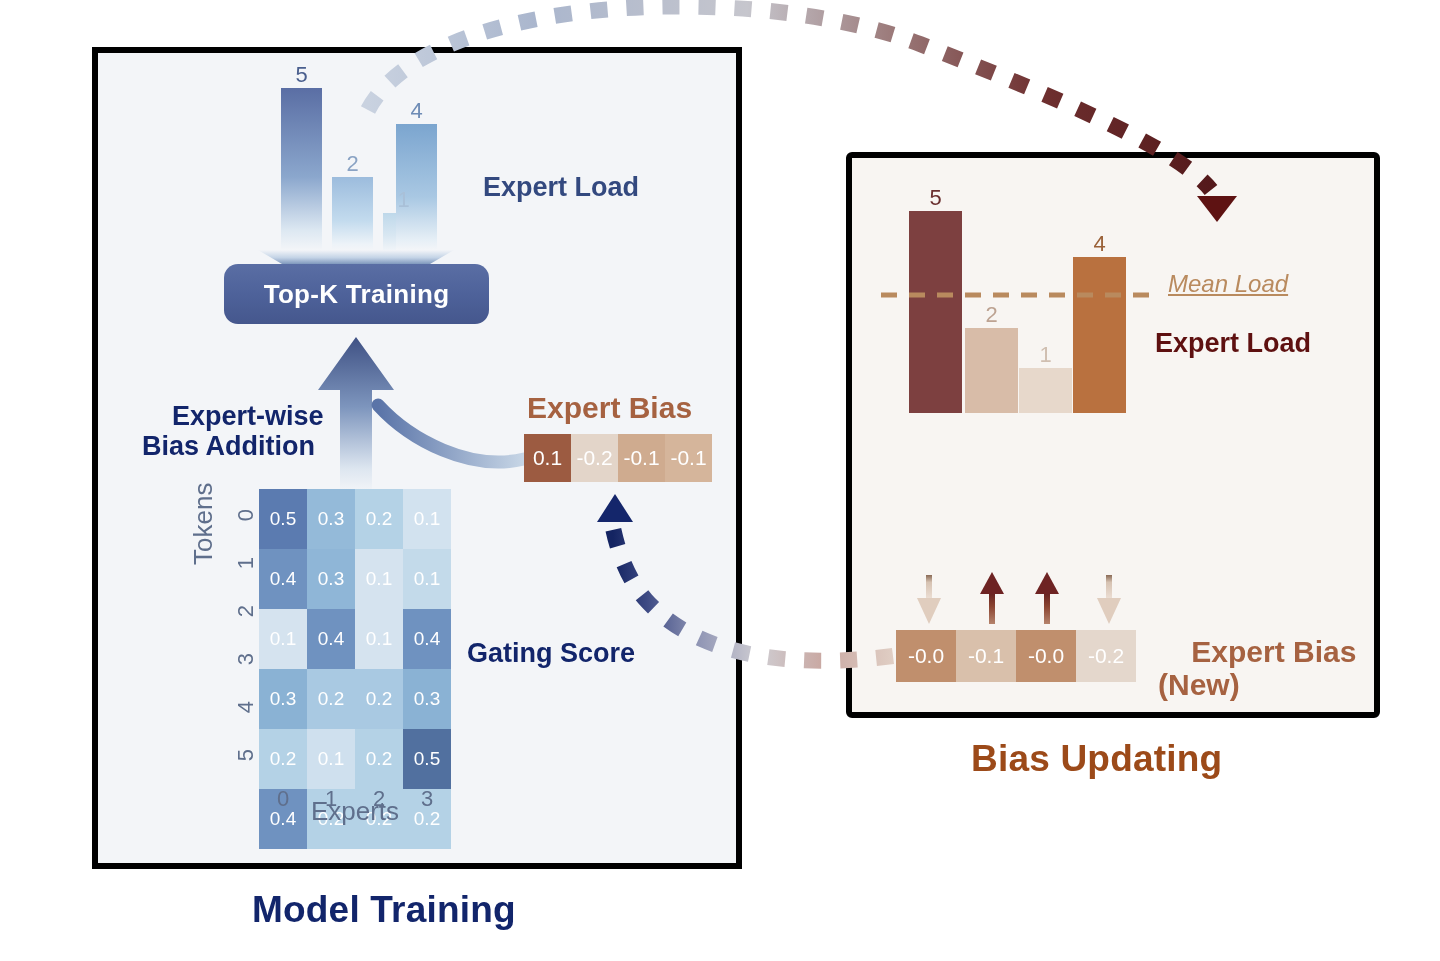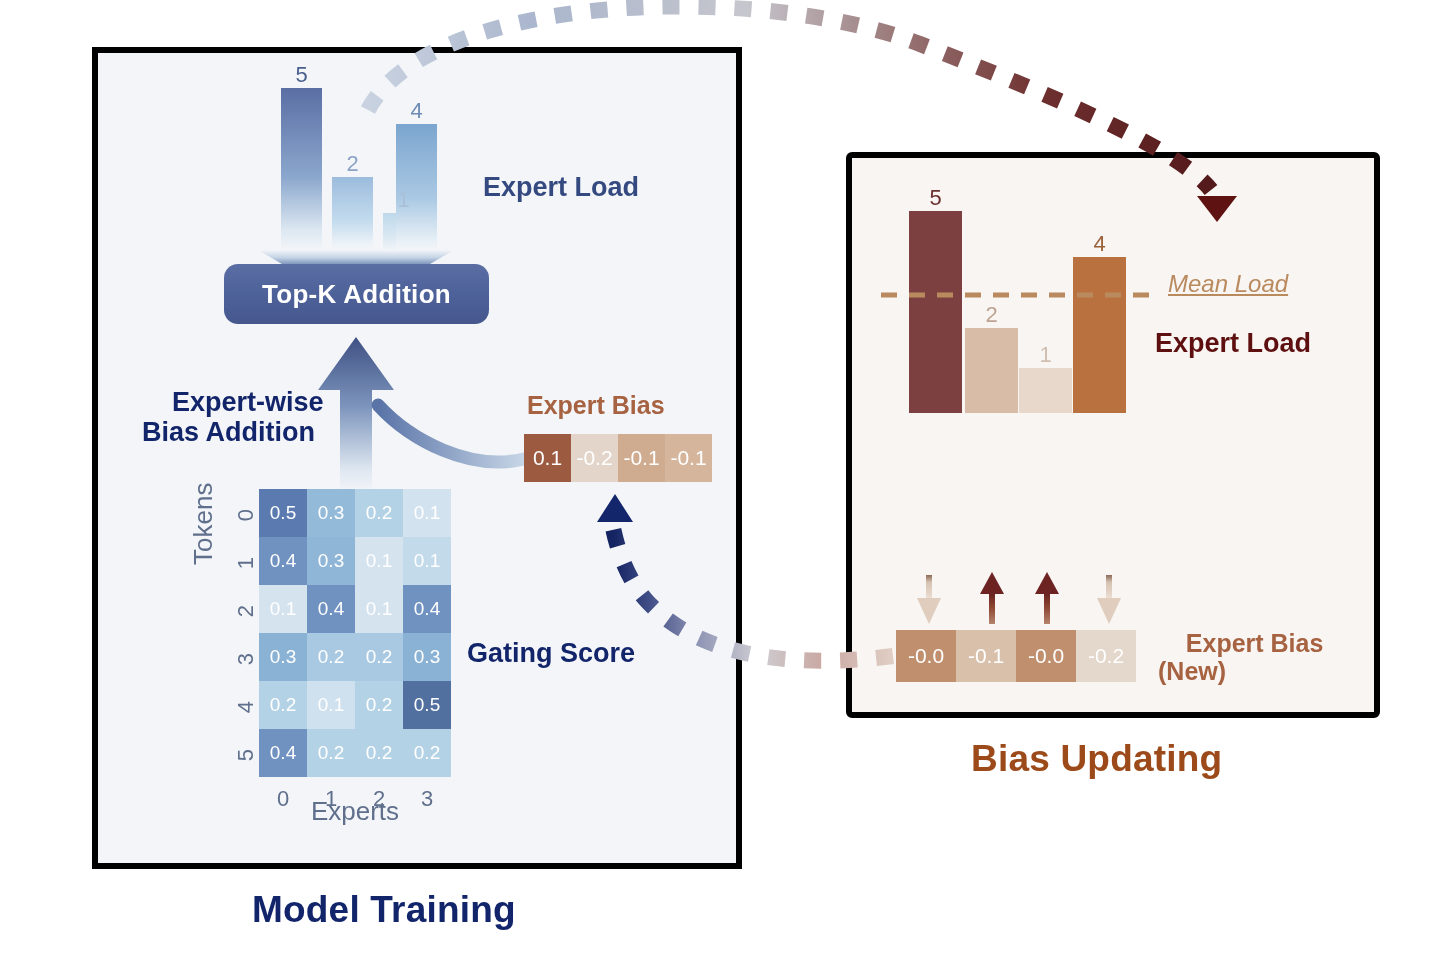--- a/index.html
+++ b/index.html
@@ -19,21 +19,21 @@
   .ovl{position:absolute;left:0;top:0;width:1440px;height:961px;
        overflow:visible;pointer-events:none;}
 
   
   .t{position:absolute;white-space:pre;line-height:1.12;}
   .ttl-blue{color:#12256b;font-weight:bold;font-size:37px;letter-spacing:.2px;}
   .ttl-brown{color:#9c4a19;font-weight:bold;font-size:37px;letter-spacing:.2px;}
   .lbl-blue{color:#33497f;font-weight:bold;font-size:27px;}
   .lbl-navy{color:#12256b;font-weight:bold;font-size:27px;}
   .lbl-darkred{color:#5e1010;font-weight:bold;font-size:27px;}
-  .lbl-bias-brown{color:#a66241;font-weight:bold;font-size:25px;}
+  .lbl-bias-brown{color:#a66241;font-weight:bold;font-size:30px;}
   .lbl-meanload{color:#b98a5e;font-style:italic;font-size:24px;}
 
   
   #topk-box{position:absolute;left:224px;top:264px;width:265px;height:60px;
       border-radius:14px;
       background:linear-gradient(180deg,#5a6ea4 0%,#4e629a 50%,#45578d 100%);
       display:flex;align-items:center;justify-content:center;}
   #topk-box span{color:#ffffff;font-weight:bold;font-size:26px;letter-spacing:.3px;}
 
   
@@ -44,21 +44,21 @@
       color:#5e1010;font-weight:bold;font-size:27px;line-height:1.45;}
 
   
   .bias-row{position:absolute;display:flex;}
   .bias-cell{display:flex;align-items:center;justify-content:center;
       color:#ffffff;font-size:21px;}
 
   
   #heatmap{position:absolute;left:259px;top:489px;}
   #heatmap .hrow{display:flex;}
-  #heatmap .hcell{width:48px;height:48px;display:flex;align-items:center;
+  #heatmap .hcell{width:48px;height:60px;display:flex;align-items:center;
       justify-content:center;color:#ffffff;font-size:19px;text-align:right;}
   .ylab{position:absolute;left:-24px;width:22px;text-align:center;
       color:#5f6f8c;font-size:22px;transform:rotate(-90deg);}
   .xlab{position:absolute;top:297px;width:48px;text-align:center;
       color:#5f6f8c;font-size:22px;}
   #tokens-axis{position:absolute;left:188px;top:565px;color:#5f6f8c;font-size:26px;
       transform:rotate(-90deg);transform-origin:left top;white-space:nowrap;}
   #experts-axis{position:absolute;left:259px;top:796px;width:192px;text-align:center;
       color:#5f6f8c;font-size:26px;}
   .barnum{position:absolute;text-align:center;}
@@ -114,42 +114,42 @@
     <path d="M258 250 L454 250 L430 264 L282 264 Z" fill="url(#lbase)"></path>
   </svg>
   <div class="t barnum" style="left:281px;top:63px;width:41px;color:#4a5f8e;font-size:22px;">5</div>
   <div class="t barnum" style="left:332px;top:152px;width:41px;color:#8aa3c4;font-size:22px;">2</div>
   <div class="t barnum" style="left:383px;top:188px;width:41px;color:#a9c0d8;font-size:22px;">1</div>
   <div class="t barnum" style="left:396px;top:99px;width:41px;color:#6e8cb6;font-size:22px;">4</div>
 
   <div class="t lbl-blue" style="left:483px;top:172px;">Expert Load</div>
 
   <div id="topk-box">
-    <span>Top-K Addition</span>
+    <span>Top-K Training</span>
   </div>
 
   <svg class="ovl">
     <defs>
       <linearGradient id="uparrow" x1="0" y1="0" x2="0" y2="1">
         <stop offset="0%" stop-color="#3f5184"></stop>
           <stop offset="45%" stop-color="#7d95bd"></stop>
         <stop offset="85%" stop-color="#dde6f0"></stop>
           <stop offset="100%" stop-color="#f3f5f8"></stop>
       </linearGradient>
       <linearGradient id="curvegrad" x1="0" y1="0" x2="1" y2="0">
         <stop offset="0%" stop-color="#5a74a8"></stop>
           <stop offset="100%" stop-color="#c7d6e6"></stop>
       </linearGradient>
     </defs>
 
     <path d="M340 492 L340 390 L318 390 L356 337 L394 390 L372 390 L372 492 Z" fill="url(#uparrow)"></path>
 
     <path d="M524 459 C 470 472, 410 440, 378 405" stroke="url(#curvegrad)" stroke-width="13" fill="none" stroke-linecap="round"></path>
   </svg>
-  <div class="t lbl-navy" style="left:142px;top:357px;text-align:left;">
+  <div class="t lbl-navy" style="left:142px;top:371px;text-align:left;">
     <span style="white-space:pre-line;">Expert-wise
 Bias Addition</span>
   </div>
 
   <div class="t lbl-bias-brown" style="left:527px;top:391px;">Expert Bias</div>
   <div class="bias-row" id="expert-bias-row" style="left:524px;top:434px;">
     <div class="bias-cell" style="width:47px;height:48px;background:#9c5b41;">0.1</div>
     <div class="bias-cell" style="width:47px;height:48px;background:#e3d5c9;">-0.2</div>
     <div class="bias-cell" style="width:47px;height:48px;background:#cfab8f;">-0.1</div>
     <div class="bias-cell" style="width:47px;height:48px;background:#d5b59b;">-0.1</div>

